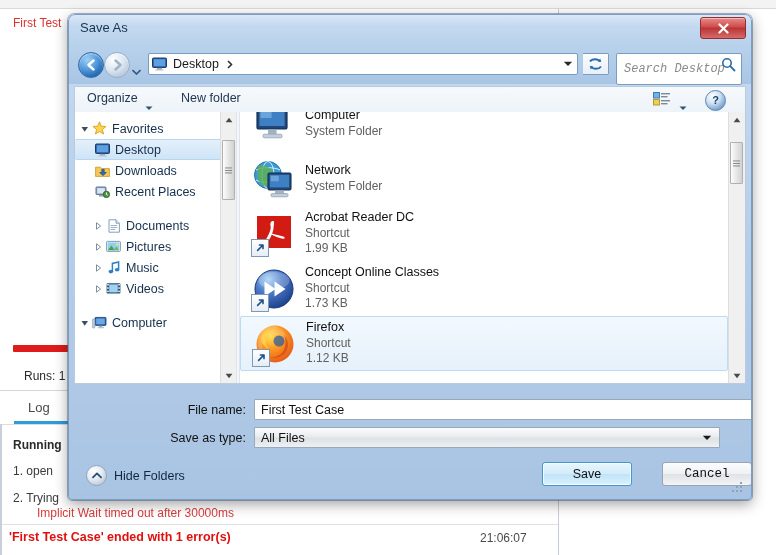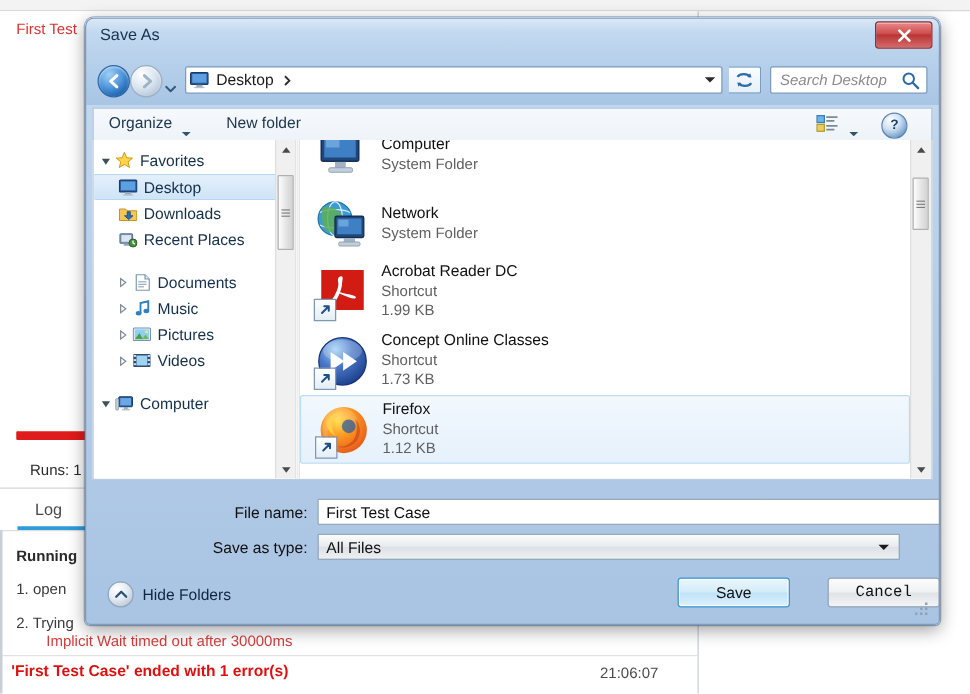--- a/index.html
+++ b/index.html
@@ -259,27 +259,28 @@
     border-left: none;
     border-radius: 0 2px 2px 0;
     background: linear-gradient(180deg,#fbfdff 0%,#e7eff8 100%);
     display: flex; align-items:center; justify-content:center;
     cursor: pointer;
     box-sizing: border-box;
   }
   .searchbox {
     position: absolute;
     left: 548px; top: 9px;
-    width: 126px; height: 22px;
+    width: 126px; height: 32px;
     background: #ffffff;
     border: 1px solid #7a9cc0;
     border-radius: 2px;
     display: flex; align-items: center;
     cursor: text;
     box-sizing: border-box;
+    font-family: Liberation Mono, monospace;
   }
   .search-ph {
     margin-left: 7px;
     font-size: 12px;
     font-style: italic;
     color: #8a8a8a;
     white-space: nowrap;
   }
   .search-icn { position:absolute; right: 5px; top: 3px; display:flex; }
 
@@ -760,45 +761,45 @@
             <span class="nav-lbl">Documents</span>
           </div>
 
           <div class="nav-row indent1">
             <span class="nav-tri">
               <svg width="7" height="8" viewBox="0 0 7 8">
                   <path d="M1.5 0.8 L5.6 4 L1.5 7.2 Z" fill="none" stroke="#7f8d9b" stroke-width="1"></path>
                 </svg>
             </span>
             <span class="nav-ico">
-              <svg width="14" height="14" viewBox="0 0 14 14">
-                <path d="M5.4 10.4 L5.4 2.4 L11.6 1 L11.6 8.6" stroke="#2f7fc4" stroke-width="1.5" fill="none"></path>
-                <ellipse cx="3.9" cy="10.6" rx="2.3" ry="1.8" fill="#2f7fc4"></ellipse>
-                <ellipse cx="10.1" cy="8.8" rx="2.3" ry="1.8" fill="#2f7fc4"></ellipse>
-              </svg>
-            </span>
-            <span class="nav-lbl">Music</span>
-          </div>
-
-          <div class="nav-row indent1">
-            <span class="nav-tri">
-              <svg width="7" height="8" viewBox="0 0 7 8">
-                  <path d="M1.5 0.8 L5.6 4 L1.5 7.2 Z" fill="none" stroke="#7f8d9b" stroke-width="1"></path>
-                </svg>
-            </span>
-            <span class="nav-ico">
               <svg width="15" height="13" viewBox="0 0 15 13">
                 <rect x="0.6" y="1.4" width="13.8" height="10" rx="0.8" fill="#e9f2fa" stroke="#6f93b6" stroke-width="0.9"></rect>
                 <rect x="1.8" y="2.5" width="11.4" height="7.8" fill="#8fd0f0"></rect>
                 <path d="M1.8 10.3 L5.6 5.4 L8.4 10.3 Z" fill="#4f9e4a"></path>
                 <path d="M7.4 10.3 L10.4 6.6 L13.2 10.3 Z" fill="#6fb85f"></path>
                 <circle cx="11.3" cy="4.4" r="1.2" fill="#ffe46a"></circle>
               </svg>
             </span>
             <span class="nav-lbl">Pictures</span>
+          </div>
+
+          <div class="nav-row indent1">
+            <span class="nav-tri">
+              <svg width="7" height="8" viewBox="0 0 7 8">
+                  <path d="M1.5 0.8 L5.6 4 L1.5 7.2 Z" fill="none" stroke="#7f8d9b" stroke-width="1"></path>
+                </svg>
+            </span>
+            <span class="nav-ico">
+              <svg width="14" height="14" viewBox="0 0 14 14">
+                <path d="M5.4 10.4 L5.4 2.4 L11.6 1 L11.6 8.6" stroke="#2f7fc4" stroke-width="1.5" fill="none"></path>
+                <ellipse cx="3.9" cy="10.6" rx="2.3" ry="1.8" fill="#2f7fc4"></ellipse>
+                <ellipse cx="10.1" cy="8.8" rx="2.3" ry="1.8" fill="#2f7fc4"></ellipse>
+              </svg>
+            </span>
+            <span class="nav-lbl">Music</span>
           </div>
 
           <div class="nav-row indent1">
             <span class="nav-tri">
               <svg width="7" height="8" viewBox="0 0 7 8">
                   <path d="M1.5 0.8 L5.6 4 L1.5 7.2 Z" fill="none" stroke="#7f8d9b" stroke-width="1"></path>
                 </svg>
             </span>
             <span class="nav-ico">
               <svg width="15" height="13" viewBox="0 0 15 13">

